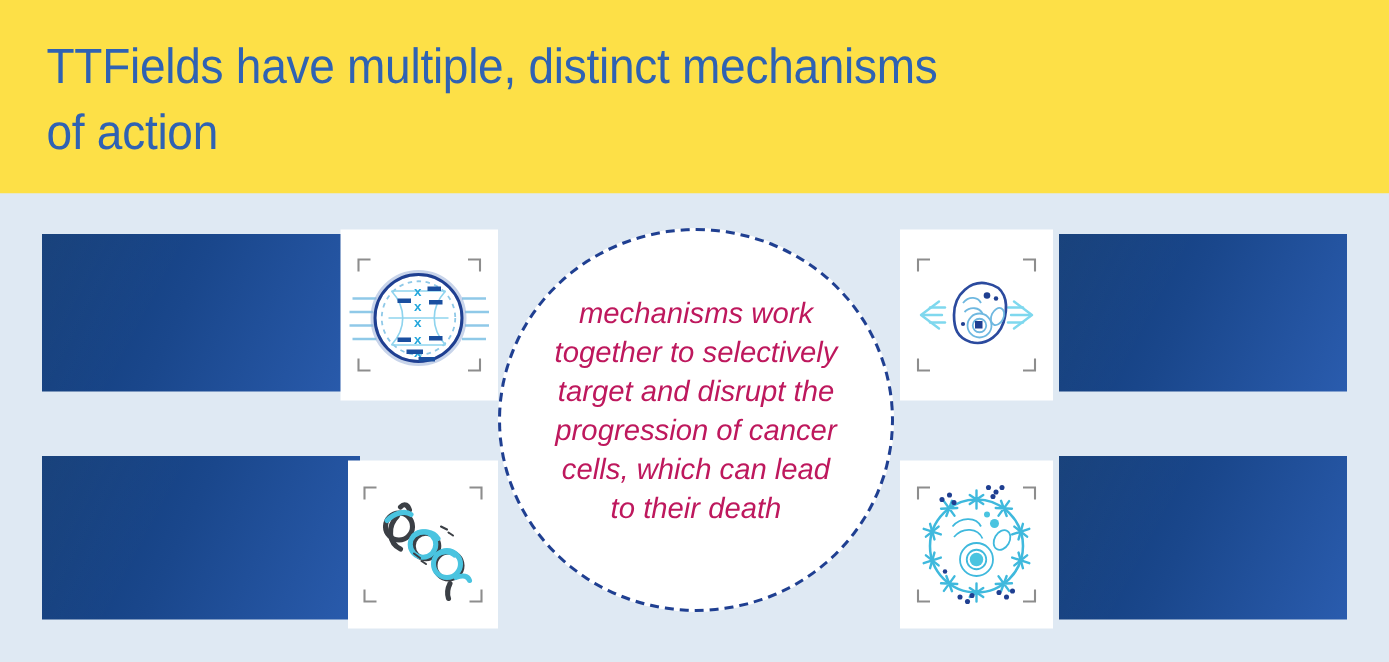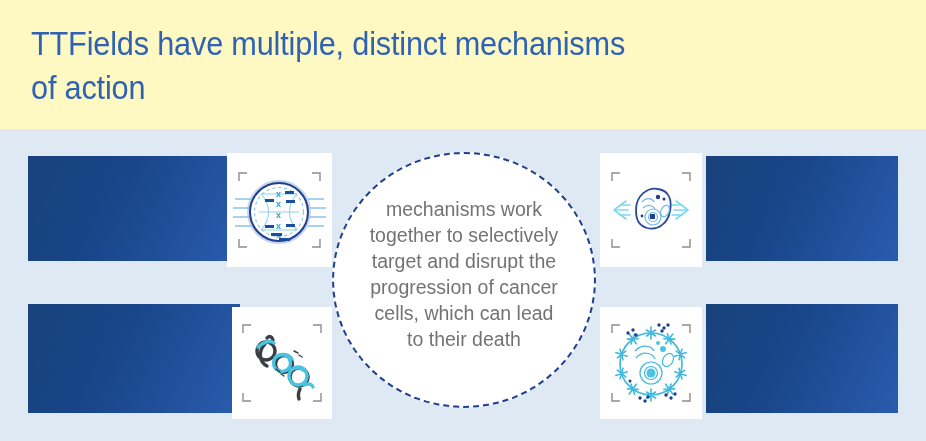--- a/index.html
+++ b/index.html
@@ -15,21 +15,21 @@
     background: #e0eaf3;
     position: relative;
   }
 
   
   #header-band {
     position: absolute;
     left: 0; top: 0;
     width: 926px;
     height: 129px;
-    background: #fef9c3;
+    background: #fde047;
   }
 
   #page-title {
     position: absolute;
     left: 31px;
     top: 22px;
     width: 760px;
     font-size: 33px;
     line-height: 44px;
     font-weight: 400;
@@ -64,23 +64,24 @@
   }
 
   #center-text {
     position: absolute;
     left: 332px;
     top: 196px;
     width: 264px;
     text-align: center;
     font-size: 19.5px;
     line-height: 26px;
-    color: #737373;
+    color: #be185d;
     z-index: 3;
     white-space: pre-line;
+    font-style: italic;
   }
 
   
   .panel {
     position: absolute;
     z-index: 1;
     background:
       linear-gradient(118deg,
         rgba(255,255,255,0.045) 0%, rgba(255,255,255,0) 38%),
       linear-gradient(115deg, #0f3a76 0%, #1a478c 45%, #2a5cae 100%);

